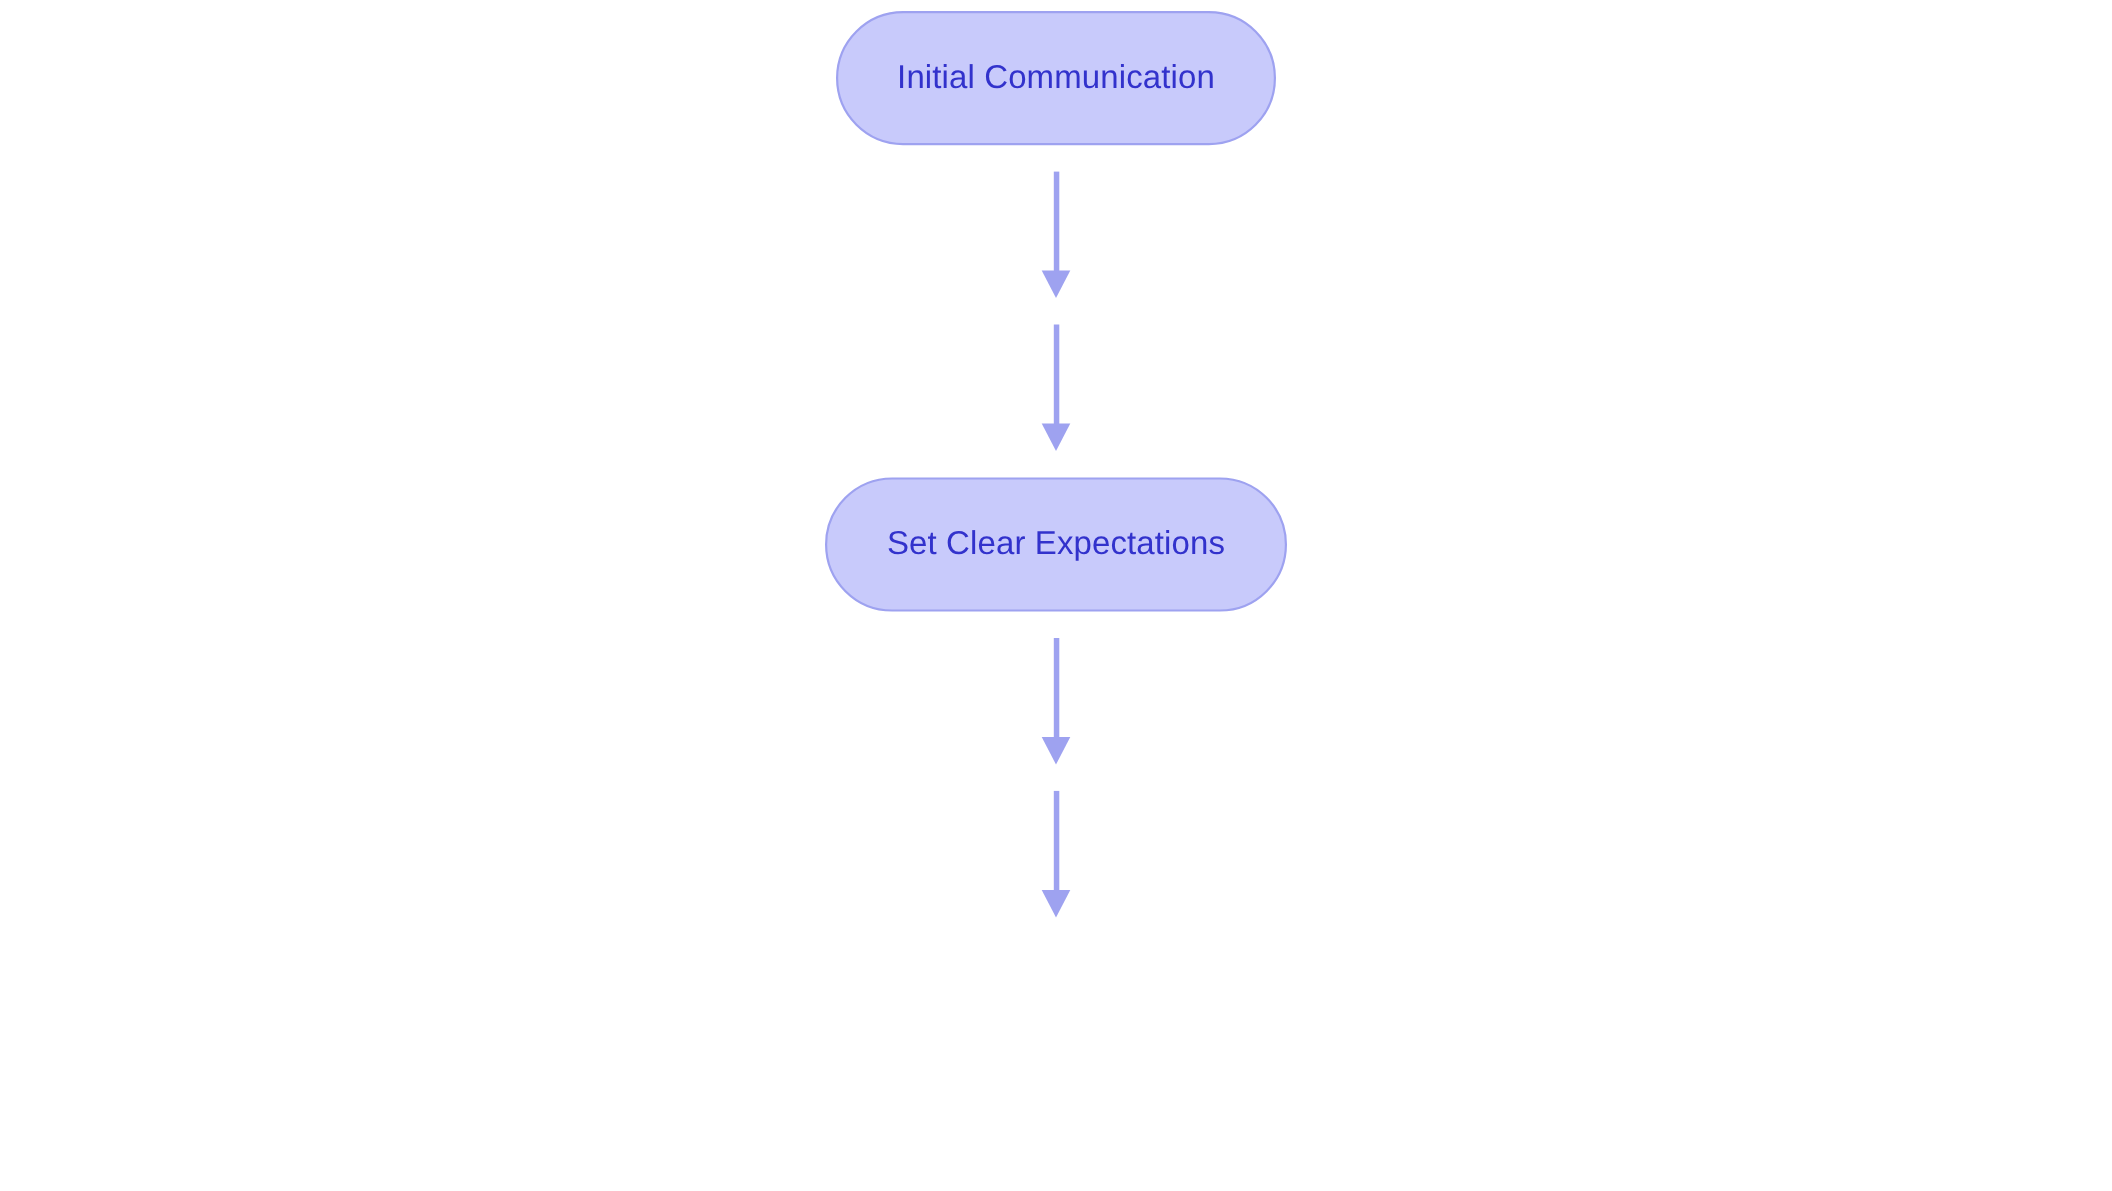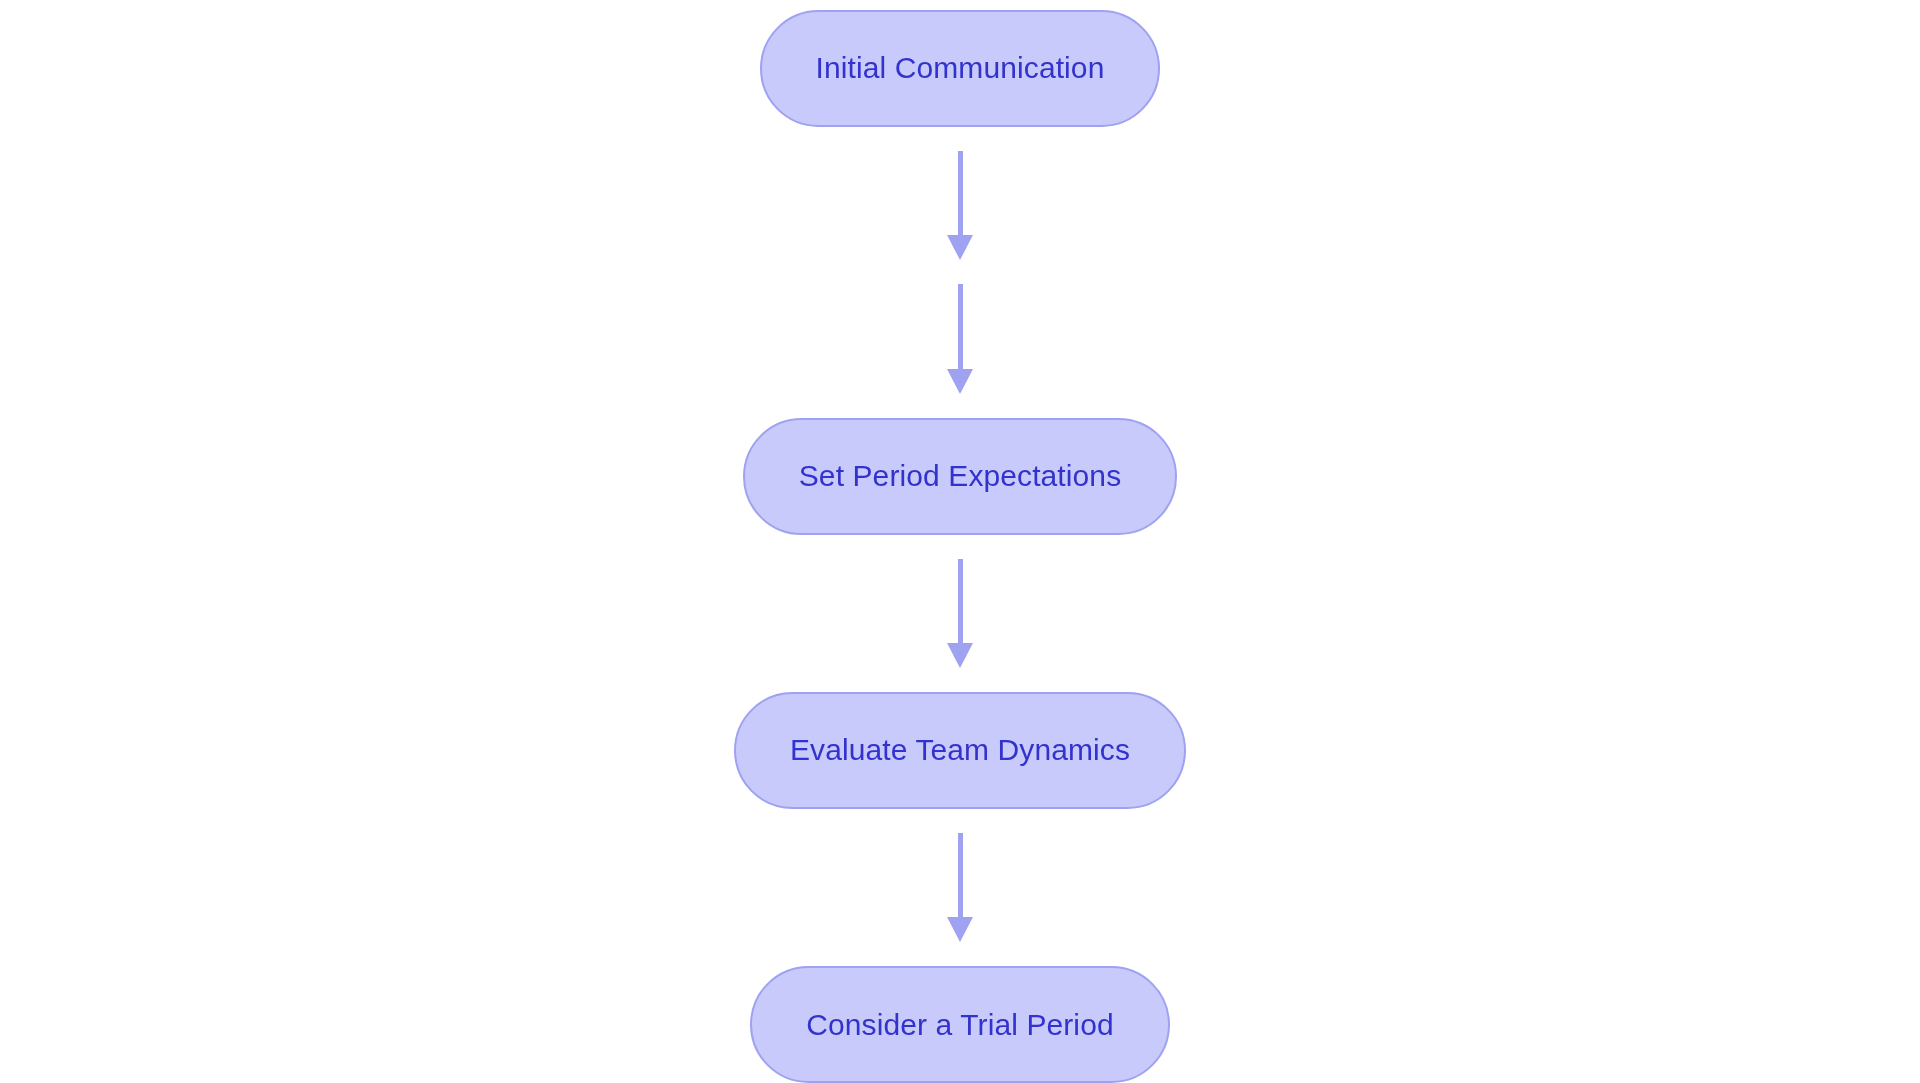--- a/index.html
+++ b/index.html
@@ -98,35 +98,29 @@
       <div class="connector-head"></div>
     </div>
 
 
     <div class="connector">
       <div class="connector-stem"></div>
       <div class="connector-head"></div>
     </div>
 
     <div class="node">
-      <span class="node-label">Set Period Expectations</span>
+      <span class="node-label">Set Clear Expectations</span>
     </div>
 
     <div class="connector">
       <div class="connector-stem"></div>
       <div class="connector-head"></div>
     </div>
 
-    <div class="node">
-      <span class="node-label">Evaluate Team Dynamics</span>
-    </div>
 
     <div class="connector">
       <div class="connector-stem"></div>
       <div class="connector-head"></div>
     </div>
 
-    <div class="node">
-      <span class="node-label">Consider a Trial Period</span>
-    </div>
 
   </div>
 </div>
 
 </body></html>

